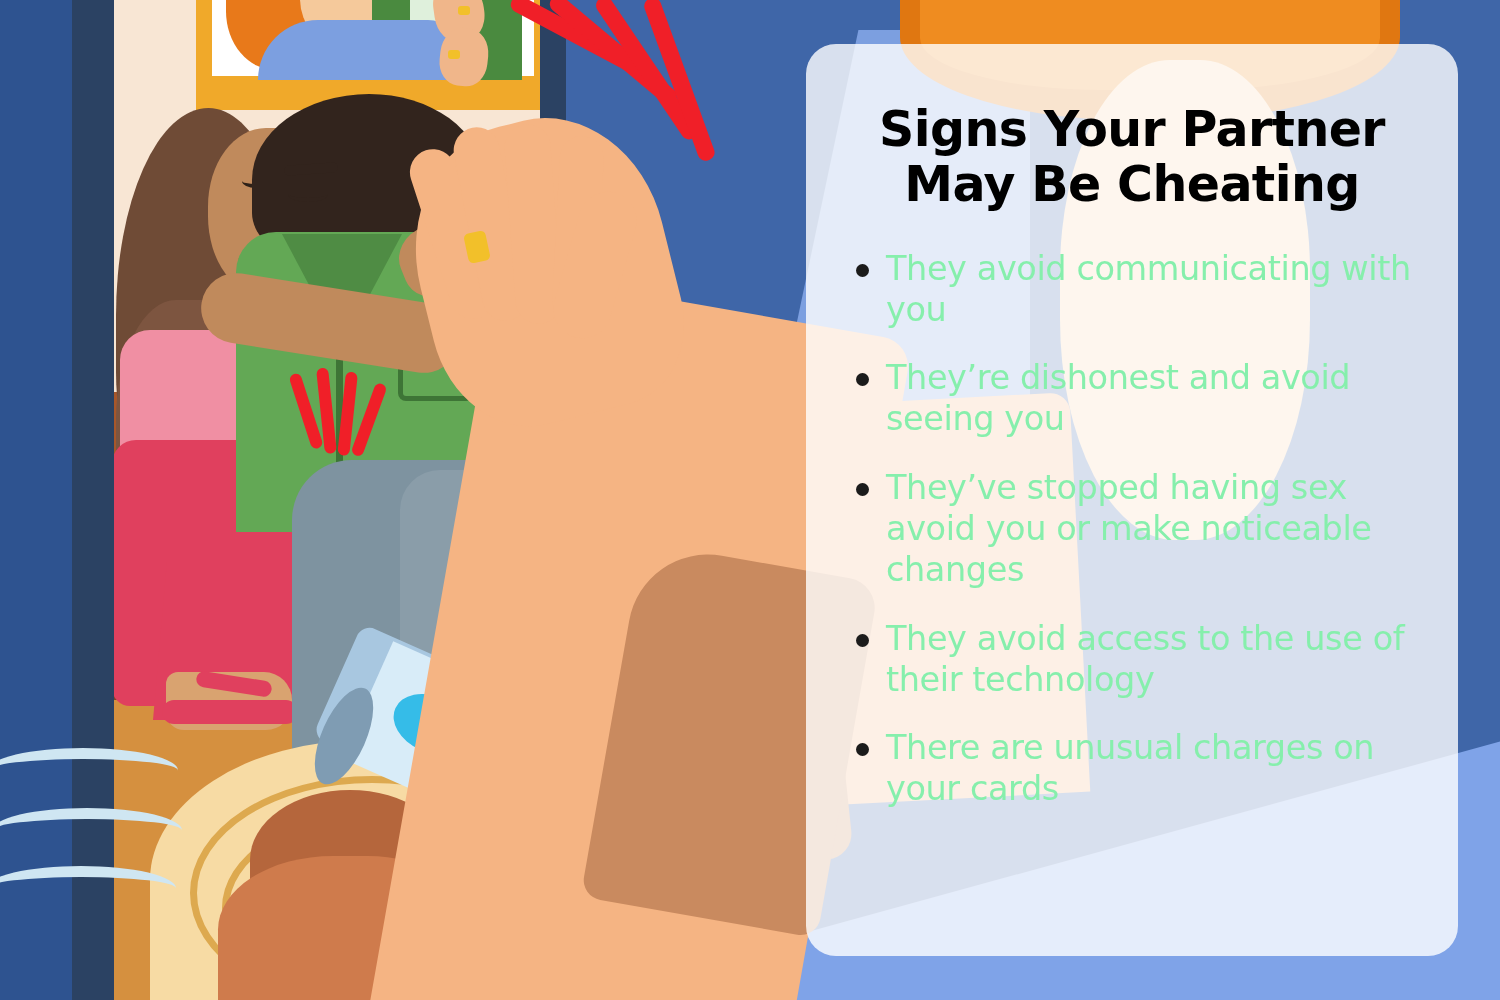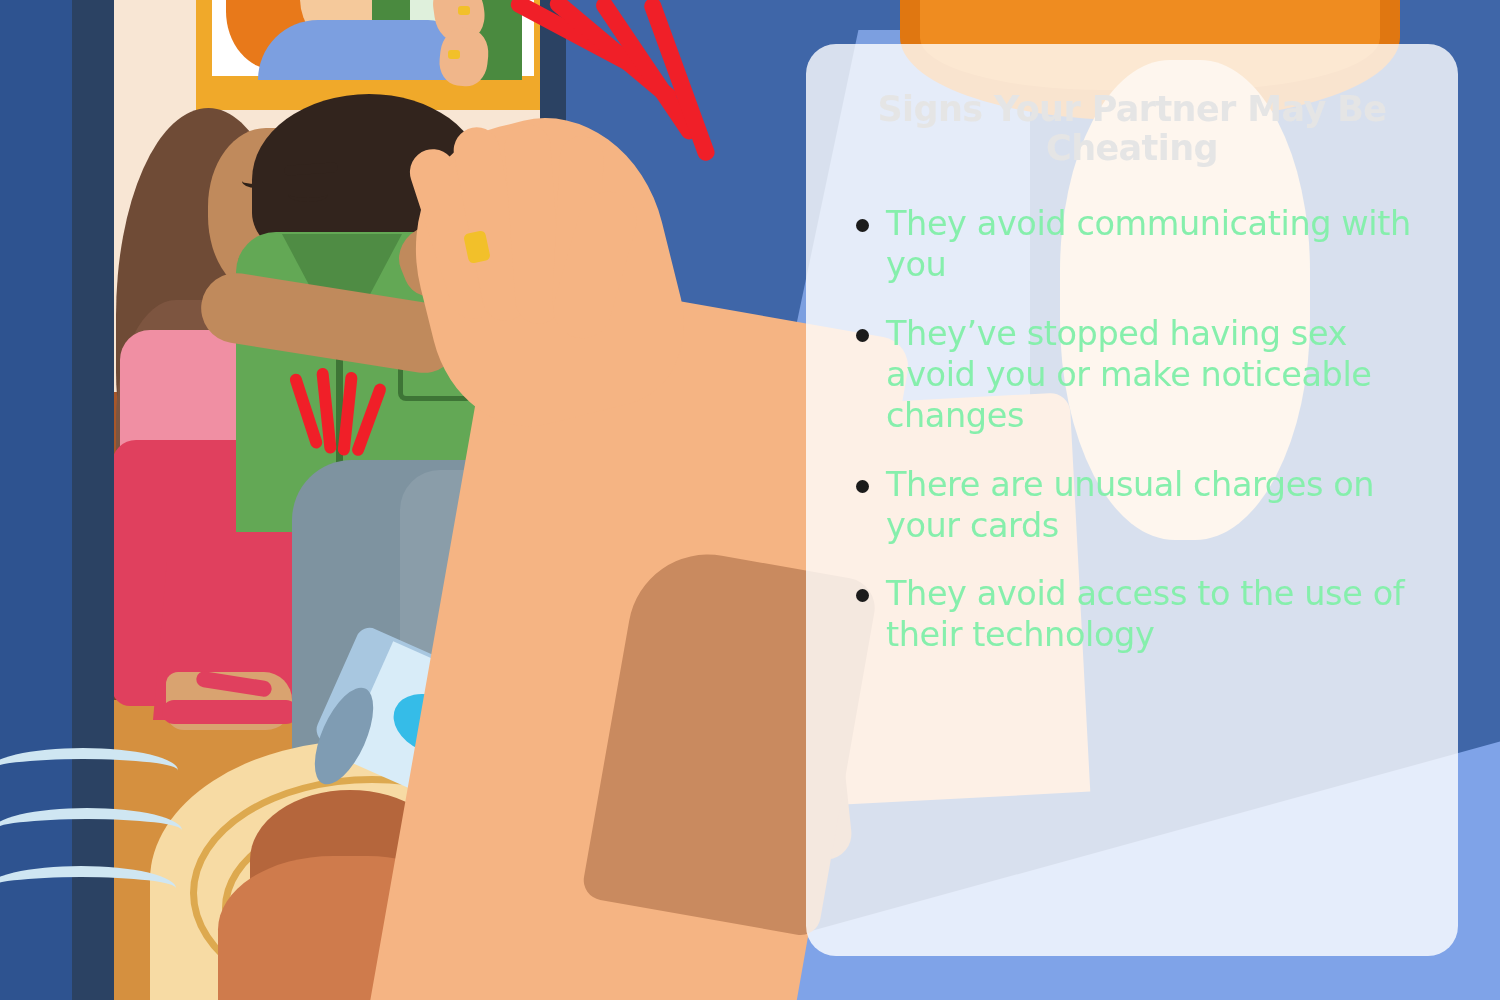--- a/index.html
+++ b/index.html
@@ -402,27 +402,27 @@
   #text-panel {
     position: absolute;
     left: 806px; top: 44px;
     width: 652px; height: 912px;
     background: rgba(255,255,255,0.80);
     border-radius: 30px;
     box-sizing: border-box;
     padding: 46px 46px 0 46px;
   }
   #panel-title {
-    margin: 0;
+    margin: 13px;
     font-family: "DejaVu Sans", sans-serif;
     font-weight: 700;
-    font-size: 35px;
+    font-size: 49px;
     line-height: 1.12;
     letter-spacing: -0.6px;
-    color: #e5e5e5;
+    color: #000000;
     text-align: center;
   }
   #signs-list {
     list-style: none;
     margin: 36px 0 0 0;
     padding: 0;
   }
   #signs-list li {
     position: relative;
     padding-left: 34px;
@@ -541,19 +541,20 @@
 
   <div class="layer anger a1"></div>
   <div class="layer anger a2"></div>
   <div class="layer anger a3"></div>
   <div class="layer anger a4"></div>
 
   <div id="text-panel">
     <h1 id="panel-title">Signs Your Partner May Be Cheating</h1>
     <ul id="signs-list">
       <li>They avoid communicating with you</li>
+      <li>They’re dishonest and avoid seeing you</li>
       <li>They’ve stopped having sex avoid you or make noticeable changes</li>
+      <li>They avoid access to the use of their technology</li>
       <li>There are unusual charges on your cards</li>
-      <li>They avoid access to the use of their technology</li>
     </ul>
   </div>
 
 </div>
 
 </body></html>

